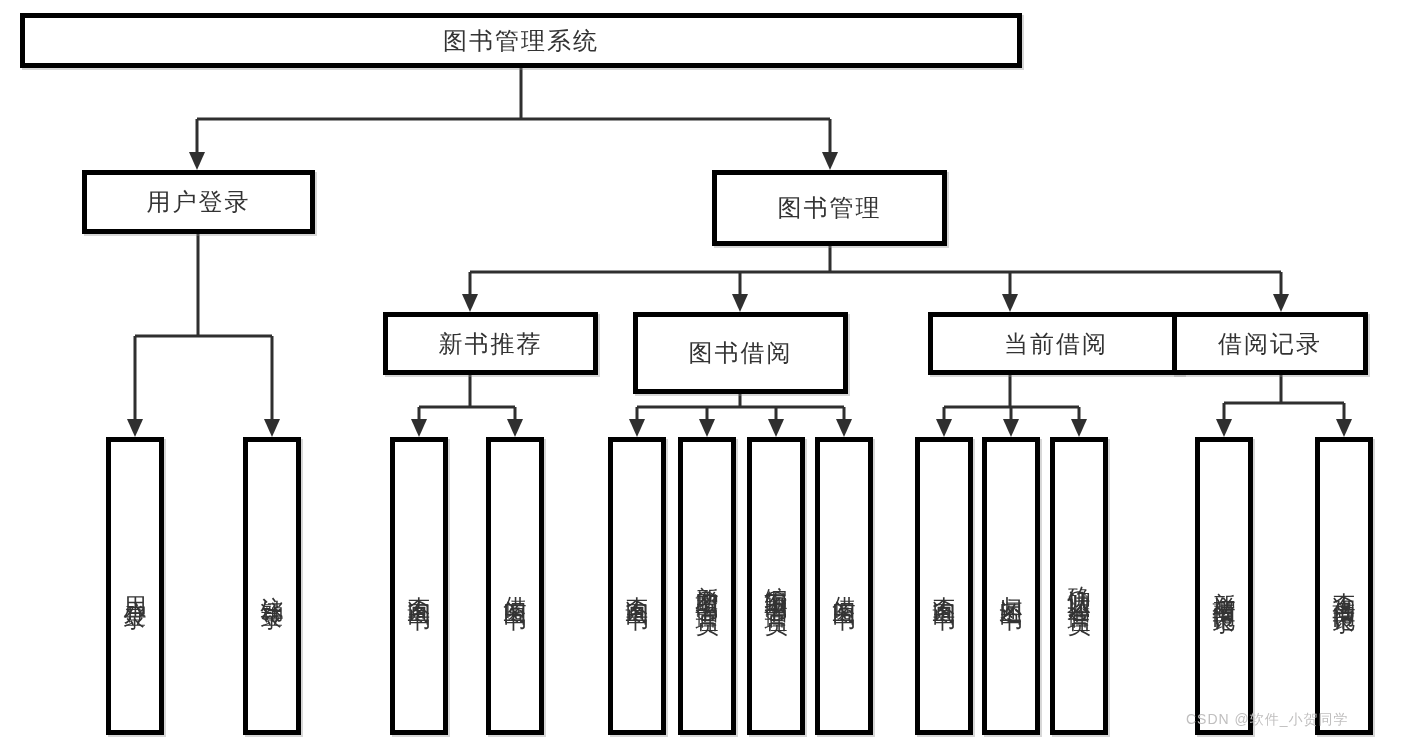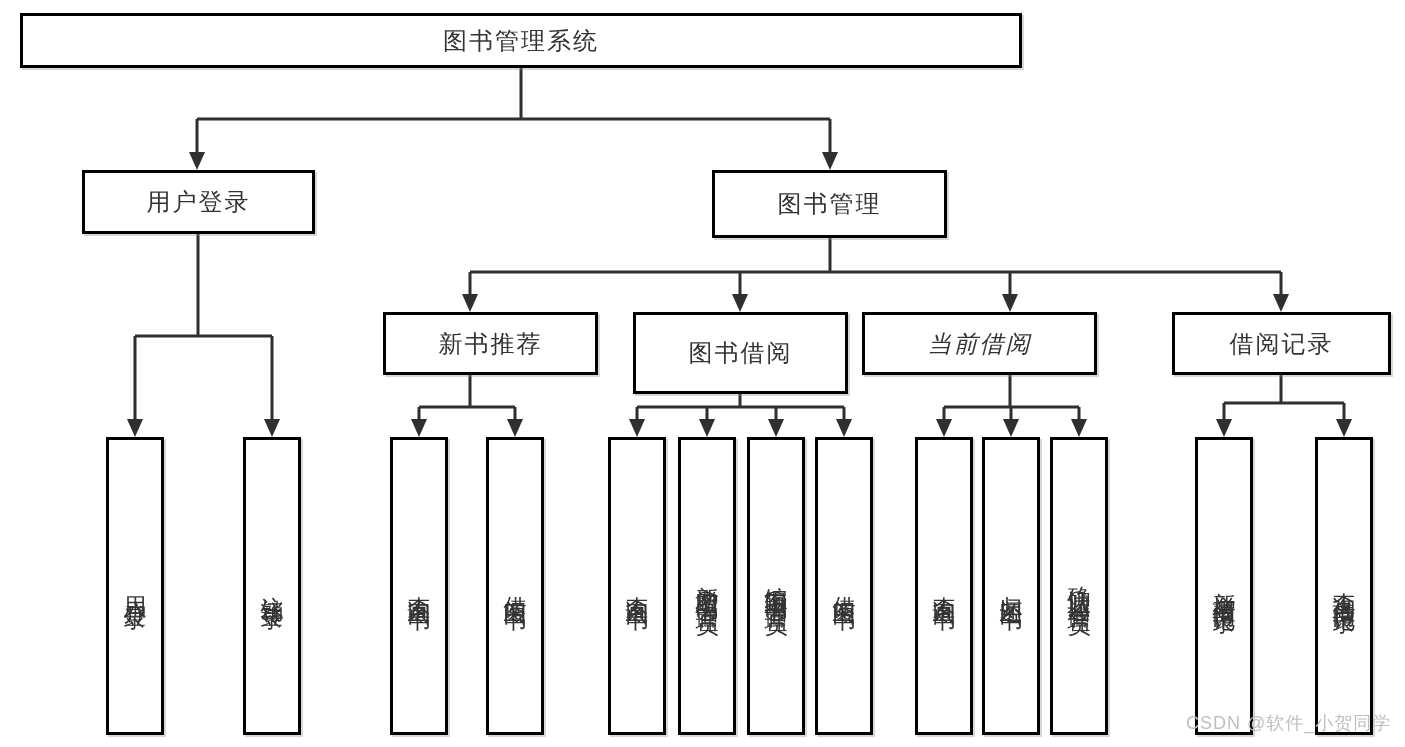--- a/index.html
+++ b/index.html
@@ -17,21 +17,21 @@
   }
   #connectors {
     position: absolute;
     left: 0; top: 0;
     width: 1405px; height: 747px;
   }
   .box {
     position: absolute;
     box-sizing: border-box;
     background: #ffffff;
-    border: 3px solid #000000;
+    border: 5px solid #000000;
     box-shadow: 2px 2px 0 rgba(140,140,140,0.35);
     display: flex;
     align-items: center;
     justify-content: center;
     color: #333333;
     font-size: 24px;
     white-space: nowrap;
     z-index: 2;
   }
   .hbox { letter-spacing: 2px; }
@@ -40,21 +40,21 @@
     text-orientation: mixed;
     font-size: 23px;
     letter-spacing: 4px;
     white-space: normal;
     line-height: 1;
   }
   #watermark {
     position: absolute;
     left: 1186px;
     top: 711px;
-    font-size: 18px;
+    font-size: 14px;
     letter-spacing: 1px;
     color: #c0bfbf;
     z-index: 5;
     white-space: nowrap;
   }
 </style>
 </head>
 <body>
 
 <div id="stage">
@@ -95,26 +95,26 @@
       <polygon points="1003,419 1019,419 1011,437"></polygon>
       <polygon points="1071,419 1087,419 1079,437"></polygon>
       <polygon points="1216,419 1232,419 1224,437"></polygon>
       <polygon points="1336,419 1352,419 1344,437"></polygon>
     </g>
   </svg>
 
   <div class="box hbox" style="left:20px; top:13px; width:1002px; height:55px;">图书管理系统</div>
 
   <div class="box hbox" style="left:82px; top:170px; width:233px; height:64px;">用户登录</div>
-  <div class="box hbox" style="left:712px; top:170px; width:235px; height:68px;">图书管理</div>
+  <div class="box hbox" style="left:712px; top:170px; width:235px; height:76px;">图书管理</div>
 
   <div class="box hbox" style="left:363px; top:312px; width:215px; height:63px;margin-left:20px;">新书推荐</div>
   <div class="box hbox" style="left:633px; top:312px; width:215px; height:82px;">图书借阅</div>
-  <div class="box hbox" style="left:862px; top:312px; width:235px; height:63px;font-style:italic;">当前借阅</div>
-  <div class="box hbox" style="left:1172px; top:312px; width:219px; height:63px;">借阅记录</div>
+  <div class="box hbox" style="left:928px; top:312px; width:256px; height:63px;">当前借阅</div>
+  <div class="box hbox" style="left:1172px; top:312px; width:196px; height:63px;">借阅记录</div>
 
   <div class="box vbox" style="left:106px; top:437px; width:58px; height:298px;">用户登录</div>
   <div class="box vbox" style="left:243px; top:437px; width:58px; height:298px;">注销登录</div>
 
   <div class="box vbox" style="left:390px; top:437px; width:58px; height:298px;">查询图书</div>
   <div class="box vbox" style="left:486px; top:437px; width:58px; height:298px;">借阅图书</div>
 
   <div class="box vbox" style="left:608px; top:437px; width:58px; height:298px;">查询图书</div>
   <div class="box vbox" style="left:678px; top:437px; width:58px; height:298px;">新增图书（管理员）</div>
   <div class="box vbox" style="left:747px; top:437px; width:58px; height:298px;">编辑图书（管理员）</div>

